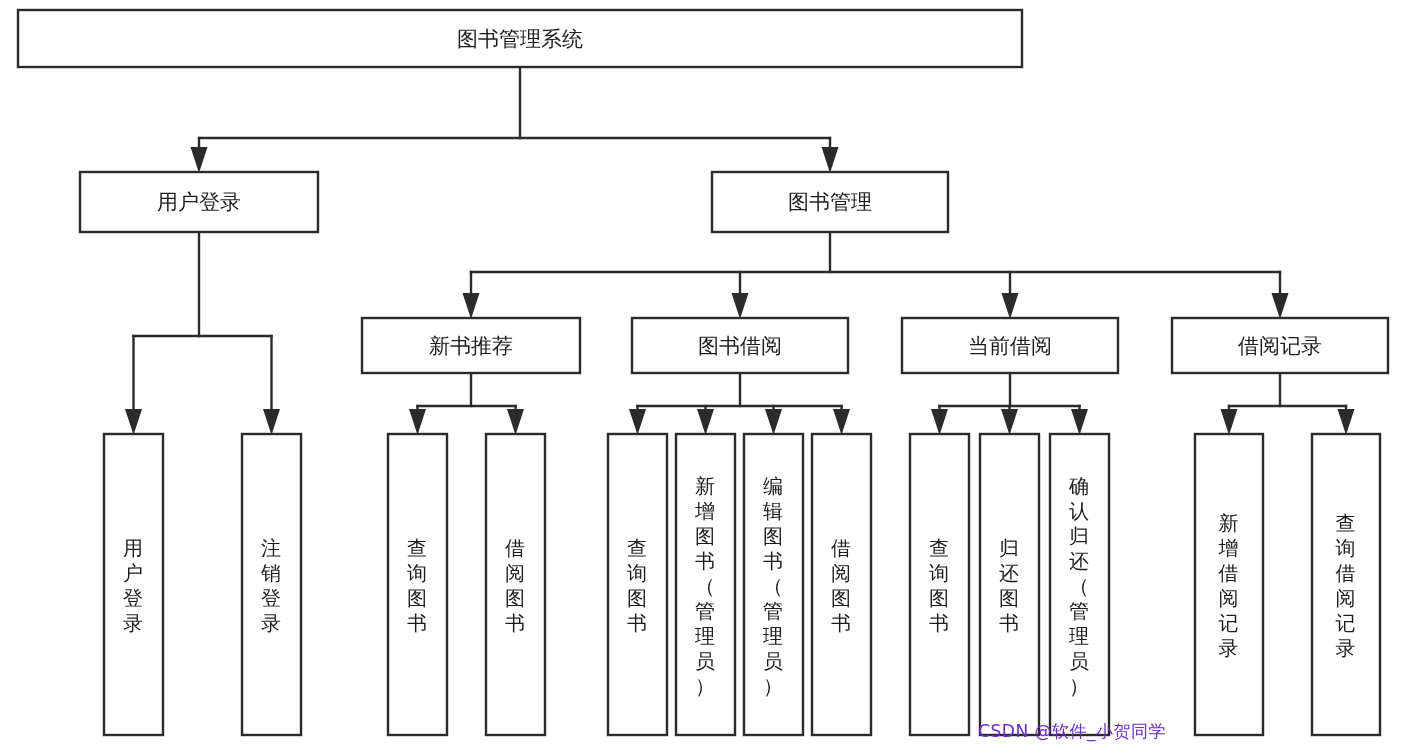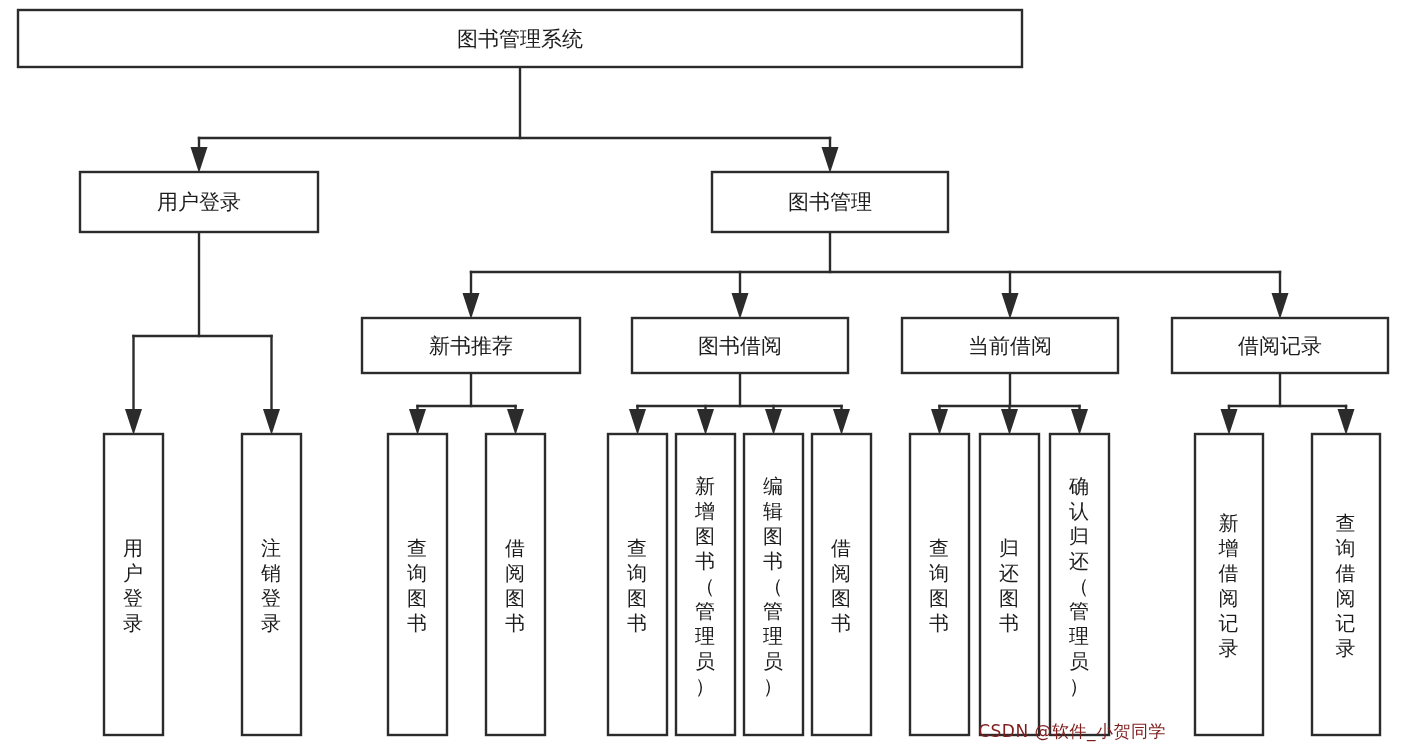--- a/index.html
+++ b/index.html
@@ -57,21 +57,21 @@
   .arrow-head {
     fill: #2b2b2b;
     stroke: none;
   }
   .watermark {
     position: absolute;
     right: 8px;
     bottom: 4px;
     font-family: "DejaVu Sans", "Liberation Sans", sans-serif;
     font-size: 17px;
-    color: #7f1d1d;
+    color: #6d28d9;
     letter-spacing: 0.5px;
     user-select: none;
     pointer-events: none;
   }
 </style>
 </head>
 <body>
 
 <div id="diagram-root">
   <svg class="diagram-canvas" viewBox="0 0 1405 747" xmlns="http://www.w3.org/2000/svg">

